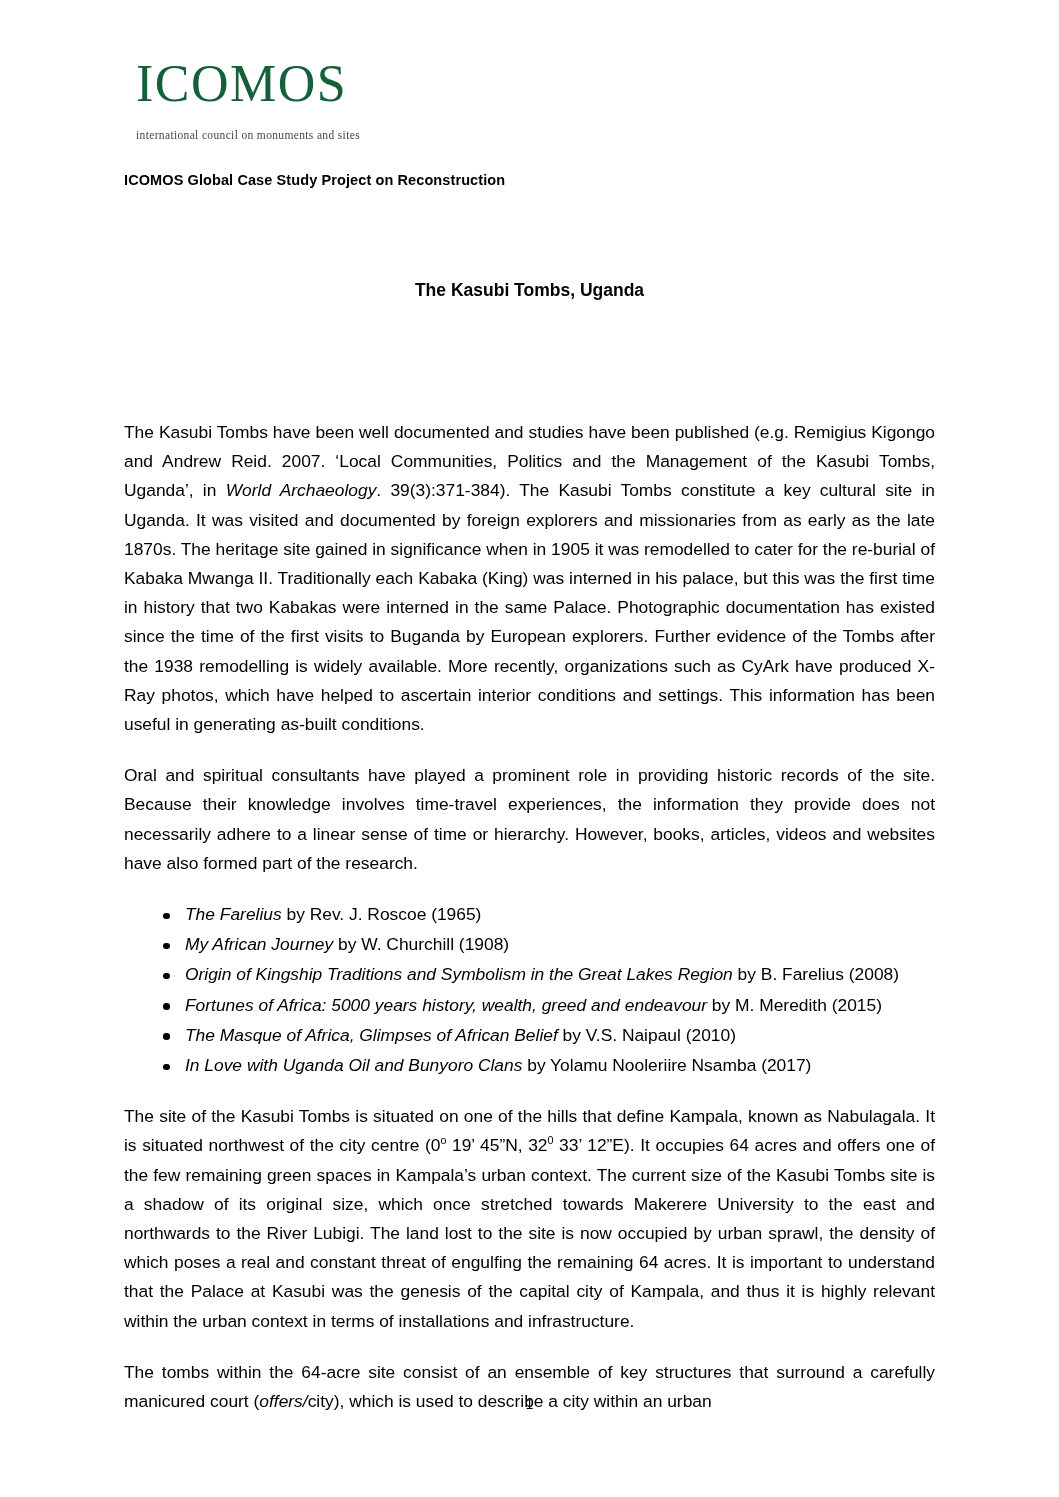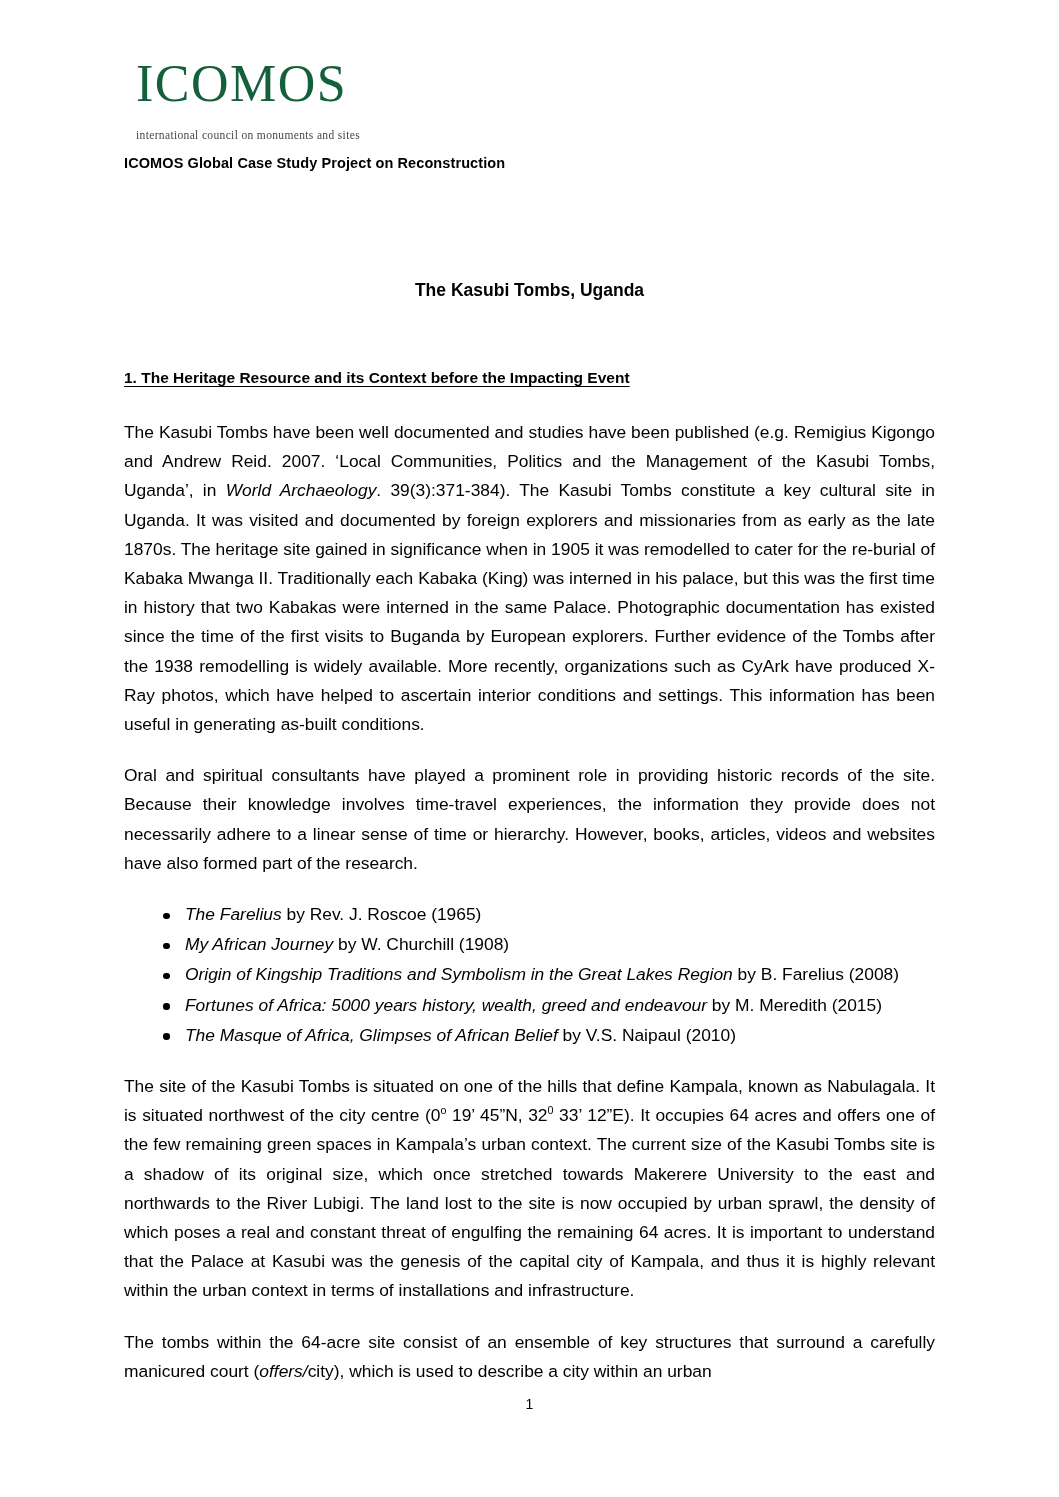--- a/index.html
+++ b/index.html
@@ -44,21 +44,21 @@
     letter-spacing: 0.35px;
     color: #4a4540;
     margin-top: 19px;
     white-space: nowrap;
   }
 
   
   .doc-header {
     position: absolute;
     left: 124px;
-    top: 155px;
+    top: 172px;
     font-size: 14.5px;
     font-weight: bold;
     letter-spacing: 0.1px;
   }
 
   
   .doc-title {
     position: absolute;
     left: 124px;
     top: 280px;
@@ -144,34 +144,34 @@
 
   <div class="logo-block">
     <div class="logo-wordmark">ICOMOS</div>
     <div class="logo-tagline">international council on monuments and sites</div>
   </div>
 
   <div class="doc-header">ICOMOS Global Case Study Project on Reconstruction</div>
 
   <div class="doc-title">The Kasubi Tombs, Uganda</div>
 
-  <div class="section-heading">1. The Heritage Resource and its Context before the Impacting Event</div>
 
   <div class="body-area">
 
     <p class="para"><span>The Kasubi Tombs have been well documented and studies have been published (e.g. Remigius Kigongo and Andrew Reid. 2007. ‘Local Communities, Politics and the Management of the Kasubi Tombs, Uganda’, in </span><span class="it">World Archaeology</span><span>. 39(3):371-384). The Kasubi Tombs constitute a key cultural site in Uganda. It was visited and documented by foreign explorers and missionaries from as early as the late 1870s. The heritage site gained in significance when in 1905 it was remodelled to cater for the re-burial of Kabaka Mwanga II. Traditionally each Kabaka (King) was interned in his palace, but this was the first time in history that two Kabakas were interned in the same Palace. Photographic documentation has existed since the time of the first visits to Buganda by European explorers. Further evidence of the Tombs after the 1938 remodelling is widely available. More recently, organizations such as CyArk have produced X-Ray photos, which have helped to ascertain interior conditions and settings. This information has been useful in generating as-built conditions.</span></p>
 
     <p class="para">Oral and spiritual consultants have played a prominent role in providing historic records of the site. Because their knowledge involves time-travel experiences, the information they provide does not necessarily adhere to a linear sense of time or hierarchy. However, books, articles, videos and websites have also formed part of the research.</p>
 
     <ul class="biblio">
       <li><span class="it">The Farelius</span><span> by Rev. J. Roscoe (1965)</span></li>
       <li><span class="it">My African Journey</span><span> by W. Churchill (1908)</span></li>
       <li><span class="it">Origin of Kingship Traditions and Symbolism in the Great Lakes Region</span><span> by B. Farelius (2008)</span></li>
       <li><span class="it">Fortunes of Africa: 5000 years history, wealth, greed and endeavour</span><span> by M. Meredith (2015)</span></li>
       <li><span class="it">The Masque of Africa, Glimpses of African Belief</span><span> by V.S. Naipaul (2010)</span></li>
+      <li><span class="it">In Love with Uganda Oil and Bunyoro Clans</span><span> by Yolamu Nooleriire Nsamba (2017)</span></li>
     </ul>
 
     <p class="para"><span>The site of the Kasubi Tombs is situated on one of the hills that define Kampala, known as Nabulagala. It is situated northwest of the city centre (0</span><sup class="deg">o</sup><span> 19’ 45”N, 32</span><sup class="deg">0</sup><span> 33’ 12”E). It occupies 64 acres and offers one of the few remaining green spaces in Kampala’s urban context. The current size of the Kasubi Tombs site is a shadow of its original size, which once stretched towards Makerere University to the east and northwards to the River Lubigi. The land lost to the site is now occupied by urban sprawl, the density of which poses a real and constant threat of engulfing the remaining 64 acres. It is important to understand that the Palace at Kasubi was the genesis of the capital city of Kampala, and thus it is highly relevant within the urban context in terms of installations and infrastructure.</span></p>
 
     <p class="para"><span>The tombs within the 64-acre site consist of an ensemble of key structures that surround a carefully manicured court (</span><span class="it">offers/</span><span>city), which is used to describe a city within an urban</span></p>
 
   </div>
 
   <div class="page-number">1</div>
 

